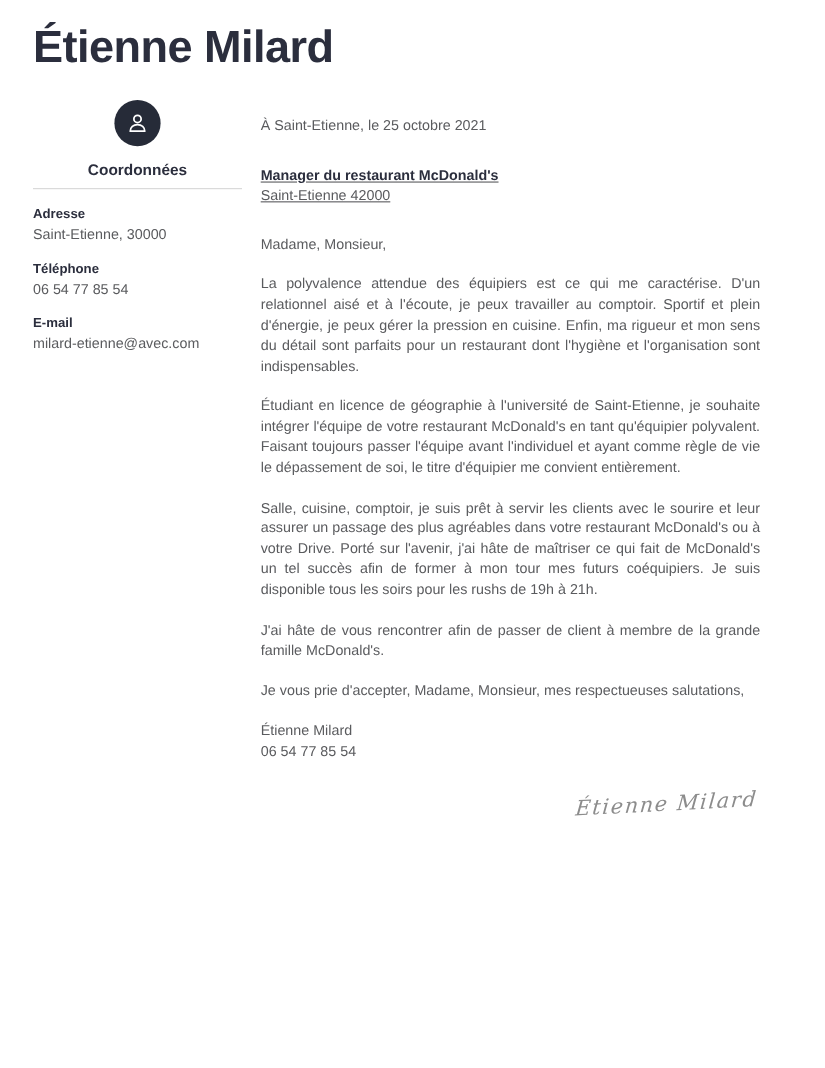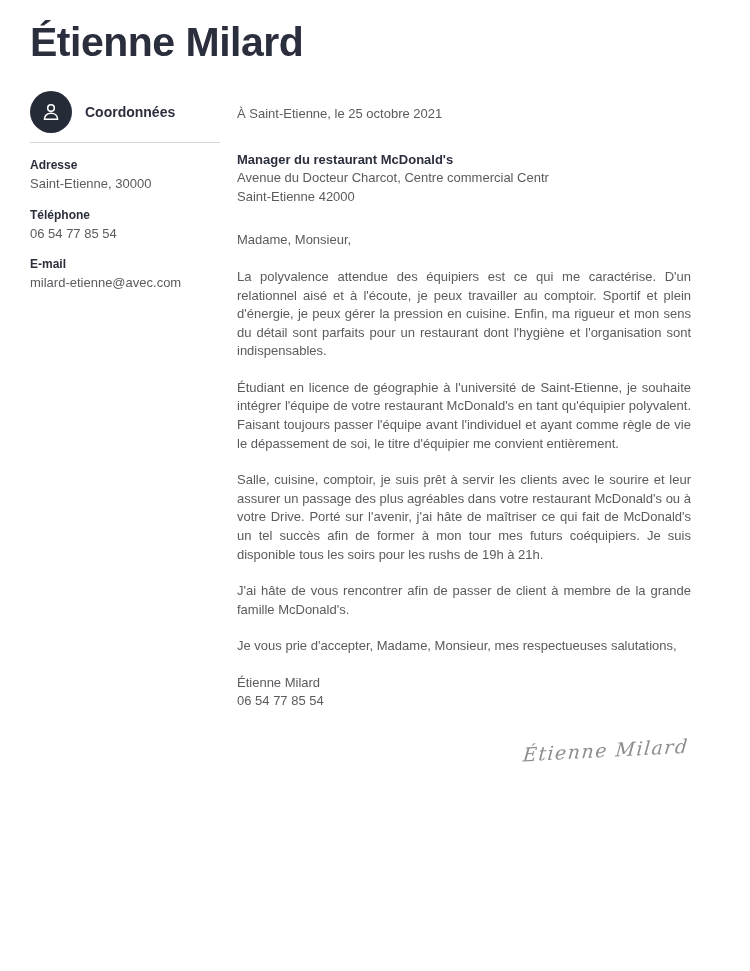--- a/index.html
+++ b/index.html
@@ -32,20 +32,21 @@
     align-items: flex-start;
     padding: 0 37px 0 30px;
     margin-top: 26px;
   }
   
   .sidebar { width: 190px; flex: none; }
   .sidebar-header {
     display: flex;
     align-items: center;
     gap: 13px;
+    flex-direction: column;
   }
   .icon-circle {
     width: 42px; height: 42px;
     border-radius: 50%;
     background: #262b38;
     display: flex; align-items: center; justify-content: center;
     flex: none;
   }
   .section-title {
     font-size: 14px;
@@ -71,21 +72,21 @@
   }
   
   .main {
     flex: 1;
     margin-left: 17px;
     font-size: 13px;
     color: #5a5b5e;
     line-height: 1.43;
   }
   .date-line { margin-top: 14px; }
-  .recipient { margin-top: 27px; }
+  .recipient { margin-top: 27px; text-decoration: underline; }
   .recipient-title { font-weight: 700; color: #2b2e3d; }
   .subject { margin-top: 24px; text-align: justify; }
   .subject .label { font-weight: 700; color: #2b2e3d; }
   .salutation { margin-top: 25px; }
   .body-paragraph { margin-top: 18px; text-align: justify; }
   .signoff { margin-top: 18px; }
   .signature-row {
     display: flex;
     justify-content: flex-end;
     margin-top: 26px;
@@ -140,21 +141,20 @@
         <div class="field-value">milard-etienne@avec.com</div>
       </div>
     </div>
 
     <div class="main">
 
       <div class="date-line">À Saint-Etienne, le 25 octobre 2021</div>
 
       <div class="recipient">
         <div class="recipient-title">Manager du restaurant McDonald's</div>
-        <div>Avenue du Docteur Charcot, Centre commercial Centr</div>
         <div>Saint-Etienne 42000</div>
       </div>
 
 
       <div class="salutation">Madame, Monsieur,</div>
 
       <p class="body-paragraph">La polyvalence attendue des équipiers est ce qui me caractérise. D'un relationnel aisé et à l'écoute, je peux travailler au comptoir. Sportif et plein d'énergie, je peux gérer la pression en cuisine. Enfin, ma rigueur et mon sens du détail sont parfaits pour un restaurant dont l'hygiène et l'organisation sont indispensables.</p>
 
       <p class="body-paragraph">Étudiant en licence de géographie à l'université de Saint-Etienne, je souhaite intégrer l'équipe de votre restaurant McDonald's en tant qu'équipier polyvalent. Faisant toujours passer l'équipe avant l'individuel et ayant comme règle de vie le dépassement de soi, le titre d'équipier me convient entièrement.</p>
 

